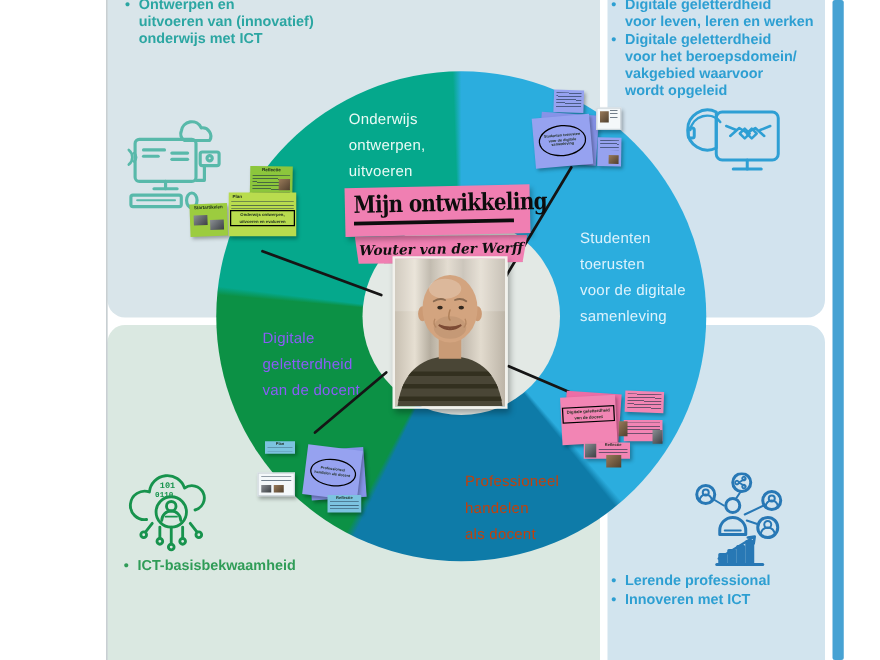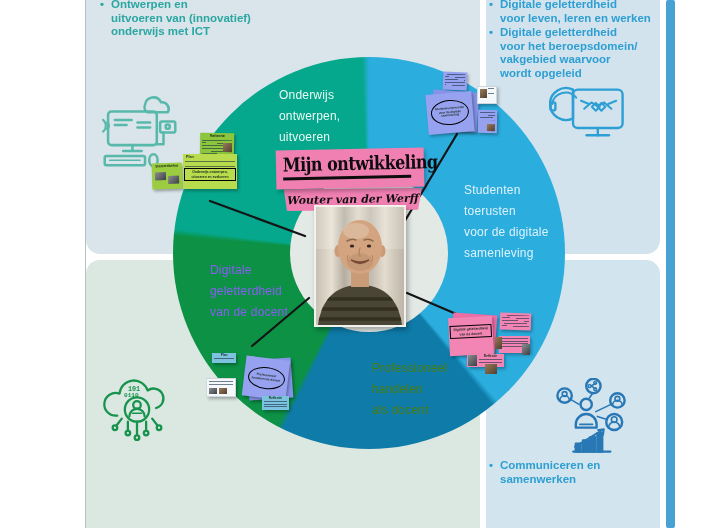--- a/index.html
+++ b/index.html
@@ -26,21 +26,21 @@
     z-index:3;}
   .hole{position:absolute;left:290px;top:174px;width:158px;height:158px;border-radius:50%;
     background:#e3e9e5;z-index:4;}
 
   
   .ringlabel{position:absolute;z-index:5;white-space:pre-line;font-weight:normal;
     font-size:12px;line-height:21px;letter-spacing:.2px;}
   .rl-top{left:279px;top:85px;color:#eafaf5;}
   .rl-right{left:464px;top:180px;color:#ddf2fc;}
   .rl-left{left:181px;top:260px;color:#8b5cf6;margin-left:29px;}
-  .rl-bottom{left:372px;top:358px;color:#4d7c0f;}
+  .rl-bottom{left:372px;top:375px;color:#c2410c;}
 
   
   .blist{position:absolute;z-index:2;margin:0;padding:0;list-style:none;
     font-size:11.5px;line-height:13.5px;font-weight:bold;}
   .blist li{position:relative;padding-left:13px;white-space:pre-line;margin-bottom:1px;}
   .blist li::before{content:"•";position:absolute;left:2px;top:0;}
   .bl-tl{left:98px;top:-2px;width:180px;color:#2ba6a2;}
   .bl-tr{left:487px;top:-2px;width:176px;color:#2d9fd2;}
   .bl-bl{left:97px;top:447px;width:185px;color:#2f9c57;}
   .bl-br{left:487px;top:459px;width:176px;color:#2d9fd2;}
@@ -105,24 +105,25 @@
   </ul>
   <ul class="blist bl-tr">
     <li>Digitale geletterdheid
 voor leven, leren en werken</li>
     <li>Digitale geletterdheid
 voor het beroepsdomein/
 vakgebied waarvoor
 wordt opgeleid</li>
   </ul>
   <ul class="blist bl-bl">
+    <li>ICT-basisbekwaamheid</li>
   </ul>
   <ul class="blist bl-br">
-    <li>Communiceren en
-samenwerken</li>
+    <li>Lerende professional</li>
+    <li>Innoveren met ICT</li>
   </ul>
 
   <svg class="cicon" style="left:98px;top:88px" width="84" height="84" viewBox="0 0 100 100">
     <g fill="none" stroke="#58b9aa" stroke-width="3" stroke-linecap="round" stroke-linejoin="round">
       <rect x="12" y="28" width="58" height="40" rx="4"></rect>
       <line x1="20" y1="38" x2="40" y2="38"></line>
         <line x1="20" y1="44" x2="34" y2="44"></line>
       <line x1="47" y1="41" x2="62" y2="41"></line>
         <line x1="47" y1="47" x2="62" y2="47"></line>
       <line x1="41" y1="68" x2="41" y2="75"></line>

